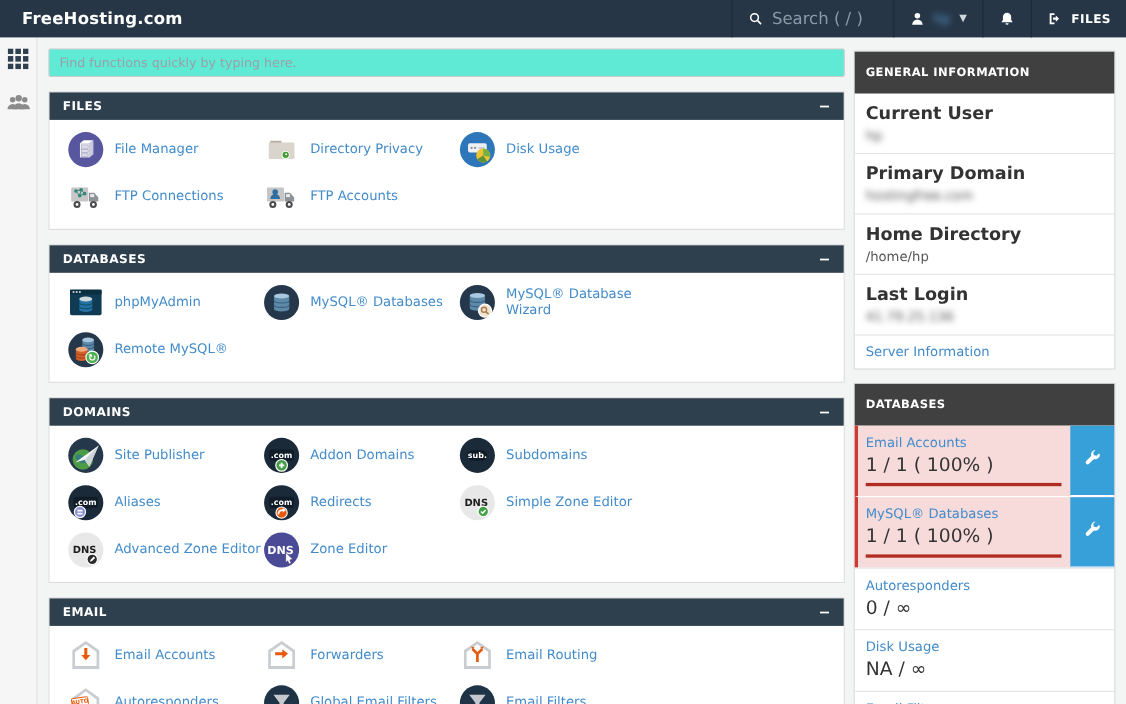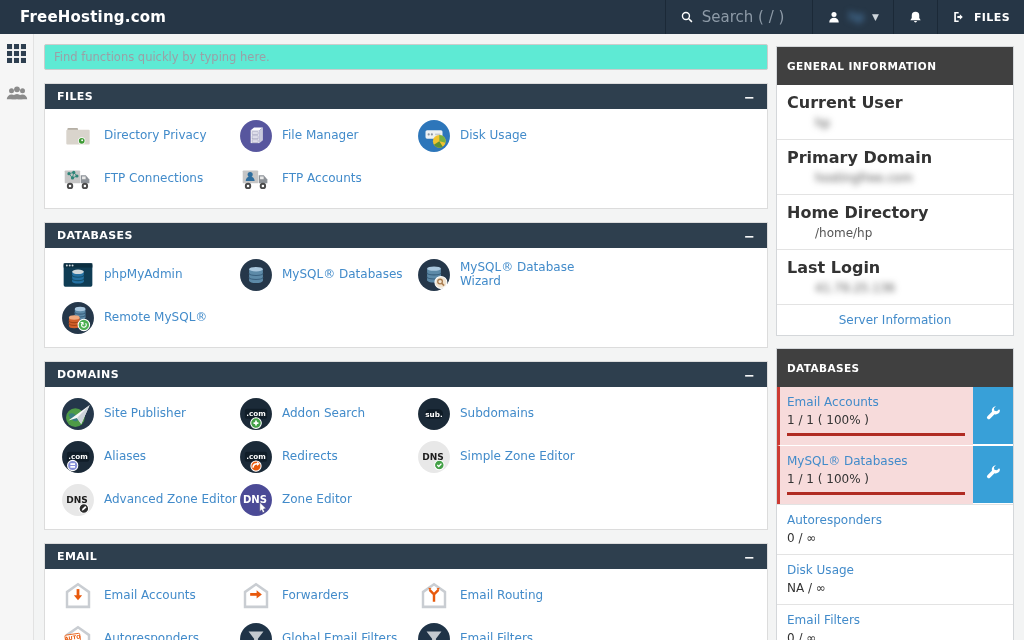--- a/index.html
+++ b/index.html
@@ -40,28 +40,28 @@
   .app-item .ic svg{width:34px;height:34px;display:block;}
   .app-label{font-size:12px;color:#428bca;line-height:1.15;}
 
   
   #sidebar{position:absolute;left:776px;top:46px;width:238px;}
   .side-panel{background:#fff;border:1px solid #d4d7da;margin-bottom:12px;}
   .side-head{background:#404040;color:#fff;font-size:10.5px;font-weight:bold;
     letter-spacing:.4px;padding:13px 10px;}
   .gi-row{padding:8px 10px 9px;border-bottom:1px solid #e3e3e3;}
   .gi-label{font-size:16px;font-weight:bold;color:#333;margin-bottom:4px;}
-  .gi-value{font-size:12px;color:#555;margin-left:28px;}
+  .gi-value{font-size:12px;color:#555;}
   .blurred{filter:blur(3px);}
-  .gi-link{padding:8px 10px;font-size:12px;color:#428bca;cursor:pointer;text-align:center;}
+  .gi-link{padding:8px 10px;font-size:12px;color:#428bca;cursor:pointer;}
 
   .stat-item{position:relative;padding:8px 10px 9px;border-top:1px solid #e3e3e3;}
   .stat-item:first-child{border-top:none;}
   .stat-label{font-size:12px;color:#428bca;margin-bottom:4px;cursor:pointer;}
-  .stat-value{font-size:12px;color:#333;}
+  .stat-value{font-size:17px;color:#333;}
   .stat-item.alert{background:#f7dbdb;border-left:3px solid #cc3b33;padding-left:7px;padding-right:48px;border-top-color:#fff;}
   .stat-bar{height:3px;background:#e6b8b6;margin-top:6px;}
   .stat-bar i{display:block;height:3px;background:#b02b22;}
   .wrench-btn{position:absolute;right:0;top:0;bottom:0;width:40px;background:#38a0d8;
     display:flex;align-items:center;justify-content:center;cursor:pointer;border-bottom:1px solid #fff;}
 </style>
 </head>
 <body>
 
 <div id="screen">
@@ -143,42 +143,42 @@
     <div id="sections-container">
         <section class="panel">
           <div class="panel-head">
             <span class="panel-title">FILES</span>
             <span class="panel-collapse">−</span>
           </div>
           <div class="panel-body">
             <a class="app-item">
               <span class="ic">
                 <svg viewBox="0 0 32 32">
-                  <rect x="6" y="8.5" width="10" height="3" rx="1" fill="#b5afa5"></rect>
-                  <rect x="5" y="10" width="22" height="14" rx="1" fill="#d9d4cc"></rect>
-                  <circle cx="19.5" cy="20.5" r="3.4" fill="#ffffff"></circle>
-                  <circle cx="19.5" cy="20.5" r="2.7" fill="#3f9b35"></circle>
-                  <circle cx="19.9" cy="20" r="0.9" fill="#fff"></circle>
-                </svg>
-              </span>
-              <span class="app-label">Directory Privacy</span>
-            </a>
-            <a class="app-item">
-              <span class="ic">
-                <svg viewBox="0 0 32 32">
                   <circle cx="16" cy="16" r="15" fill="#57569e"></circle>
                   <path d="M11 10.5 l3.2-2.6 h8.3 l-3.2 2.6 Z" fill="#ffffff"></path>
                   <path d="M19.3 10.5 l3.2-2.6 V20 l-3.2 2.7 Z" fill="#c9c9dd"></path>
                   <rect x="11" y="10.5" width="8.3" height="12.2" fill="#f2f2f6"></rect>
                   <rect x="12.3" y="12" width="5.7" height="2.8" fill="#dedeea" stroke="#9a9ab8" stroke-width="0.5"></rect>
                   <rect x="12.3" y="15.8" width="5.7" height="2.8" fill="#dedeea" stroke="#9a9ab8" stroke-width="0.5"></rect>
                   <rect x="12.3" y="19.6" width="5.7" height="2.4" fill="#dedeea" stroke="#9a9ab8" stroke-width="0.5"></rect>
                 </svg>
               </span>
               <span class="app-label">File Manager</span>
+            </a>
+            <a class="app-item">
+              <span class="ic">
+                <svg viewBox="0 0 32 32">
+                  <rect x="6" y="8.5" width="10" height="3" rx="1" fill="#b5afa5"></rect>
+                  <rect x="5" y="10" width="22" height="14" rx="1" fill="#d9d4cc"></rect>
+                  <circle cx="19.5" cy="20.5" r="3.4" fill="#ffffff"></circle>
+                  <circle cx="19.5" cy="20.5" r="2.7" fill="#3f9b35"></circle>
+                  <circle cx="19.9" cy="20" r="0.9" fill="#fff"></circle>
+                </svg>
+              </span>
+              <span class="app-label">Directory Privacy</span>
             </a>
             <a class="app-item">
               <span class="ic">
                 <svg viewBox="0 0 32 32">
                   <circle cx="16" cy="16" r="15" fill="#2d76ba"></circle>
                   <rect x="8" y="10.5" width="16" height="8" rx="1.5" fill="#eef1f4"></rect>
                   <circle cx="11" cy="14.5" r="1" fill="#8a94a0"></circle>
                   <circle cx="14" cy="14.5" r="1" fill="#8a94a0"></circle>
                   <rect x="17" y="13.7" width="5" height="1.6" fill="#c3cad1"></rect>
                   <circle cx="21" cy="21" r="6" fill="#f0c330"></circle>
@@ -320,21 +320,21 @@
             <a class="app-item">
               <span class="ic">
                 <svg viewBox="0 0 32 32">
                   <circle cx="16" cy="16" r="15" fill="#1b2a38"></circle>
                   <rect x="5.5" y="11" width="21" height="9.5" rx="2" fill="#101d28"></rect>
                   <text x="16" y="18.2" font-size="6.8" font-weight="bold" fill="#fff" text-anchor="middle">.com</text>
                   <circle cx="16" cy="24.5" r="5" fill="#43a047" stroke="#fff" stroke-width="1"></circle>
                   <path d="M13.7 24.5 h4.6 M16 22.2 v4.6" stroke="#fff" stroke-width="1.6"></path>
                 </svg>
               </span>
-              <span class="app-label">Addon Search</span>
+              <span class="app-label">Addon Domains</span>
             </a>
             <a class="app-item">
               <span class="ic">
                 <svg viewBox="0 0 32 32">
                   <circle cx="16" cy="16" r="15" fill="#1b2a38"></circle>
                   <rect x="7.5" y="11.5" width="17" height="9" rx="4.5" fill="#0e1b26"></rect>
                   <text x="16" y="18.4" font-size="6.8" font-weight="bold" fill="#fff" text-anchor="middle">sub.</text>
                 </svg>
               </span>
               <span class="app-label">Subdomains</span>

